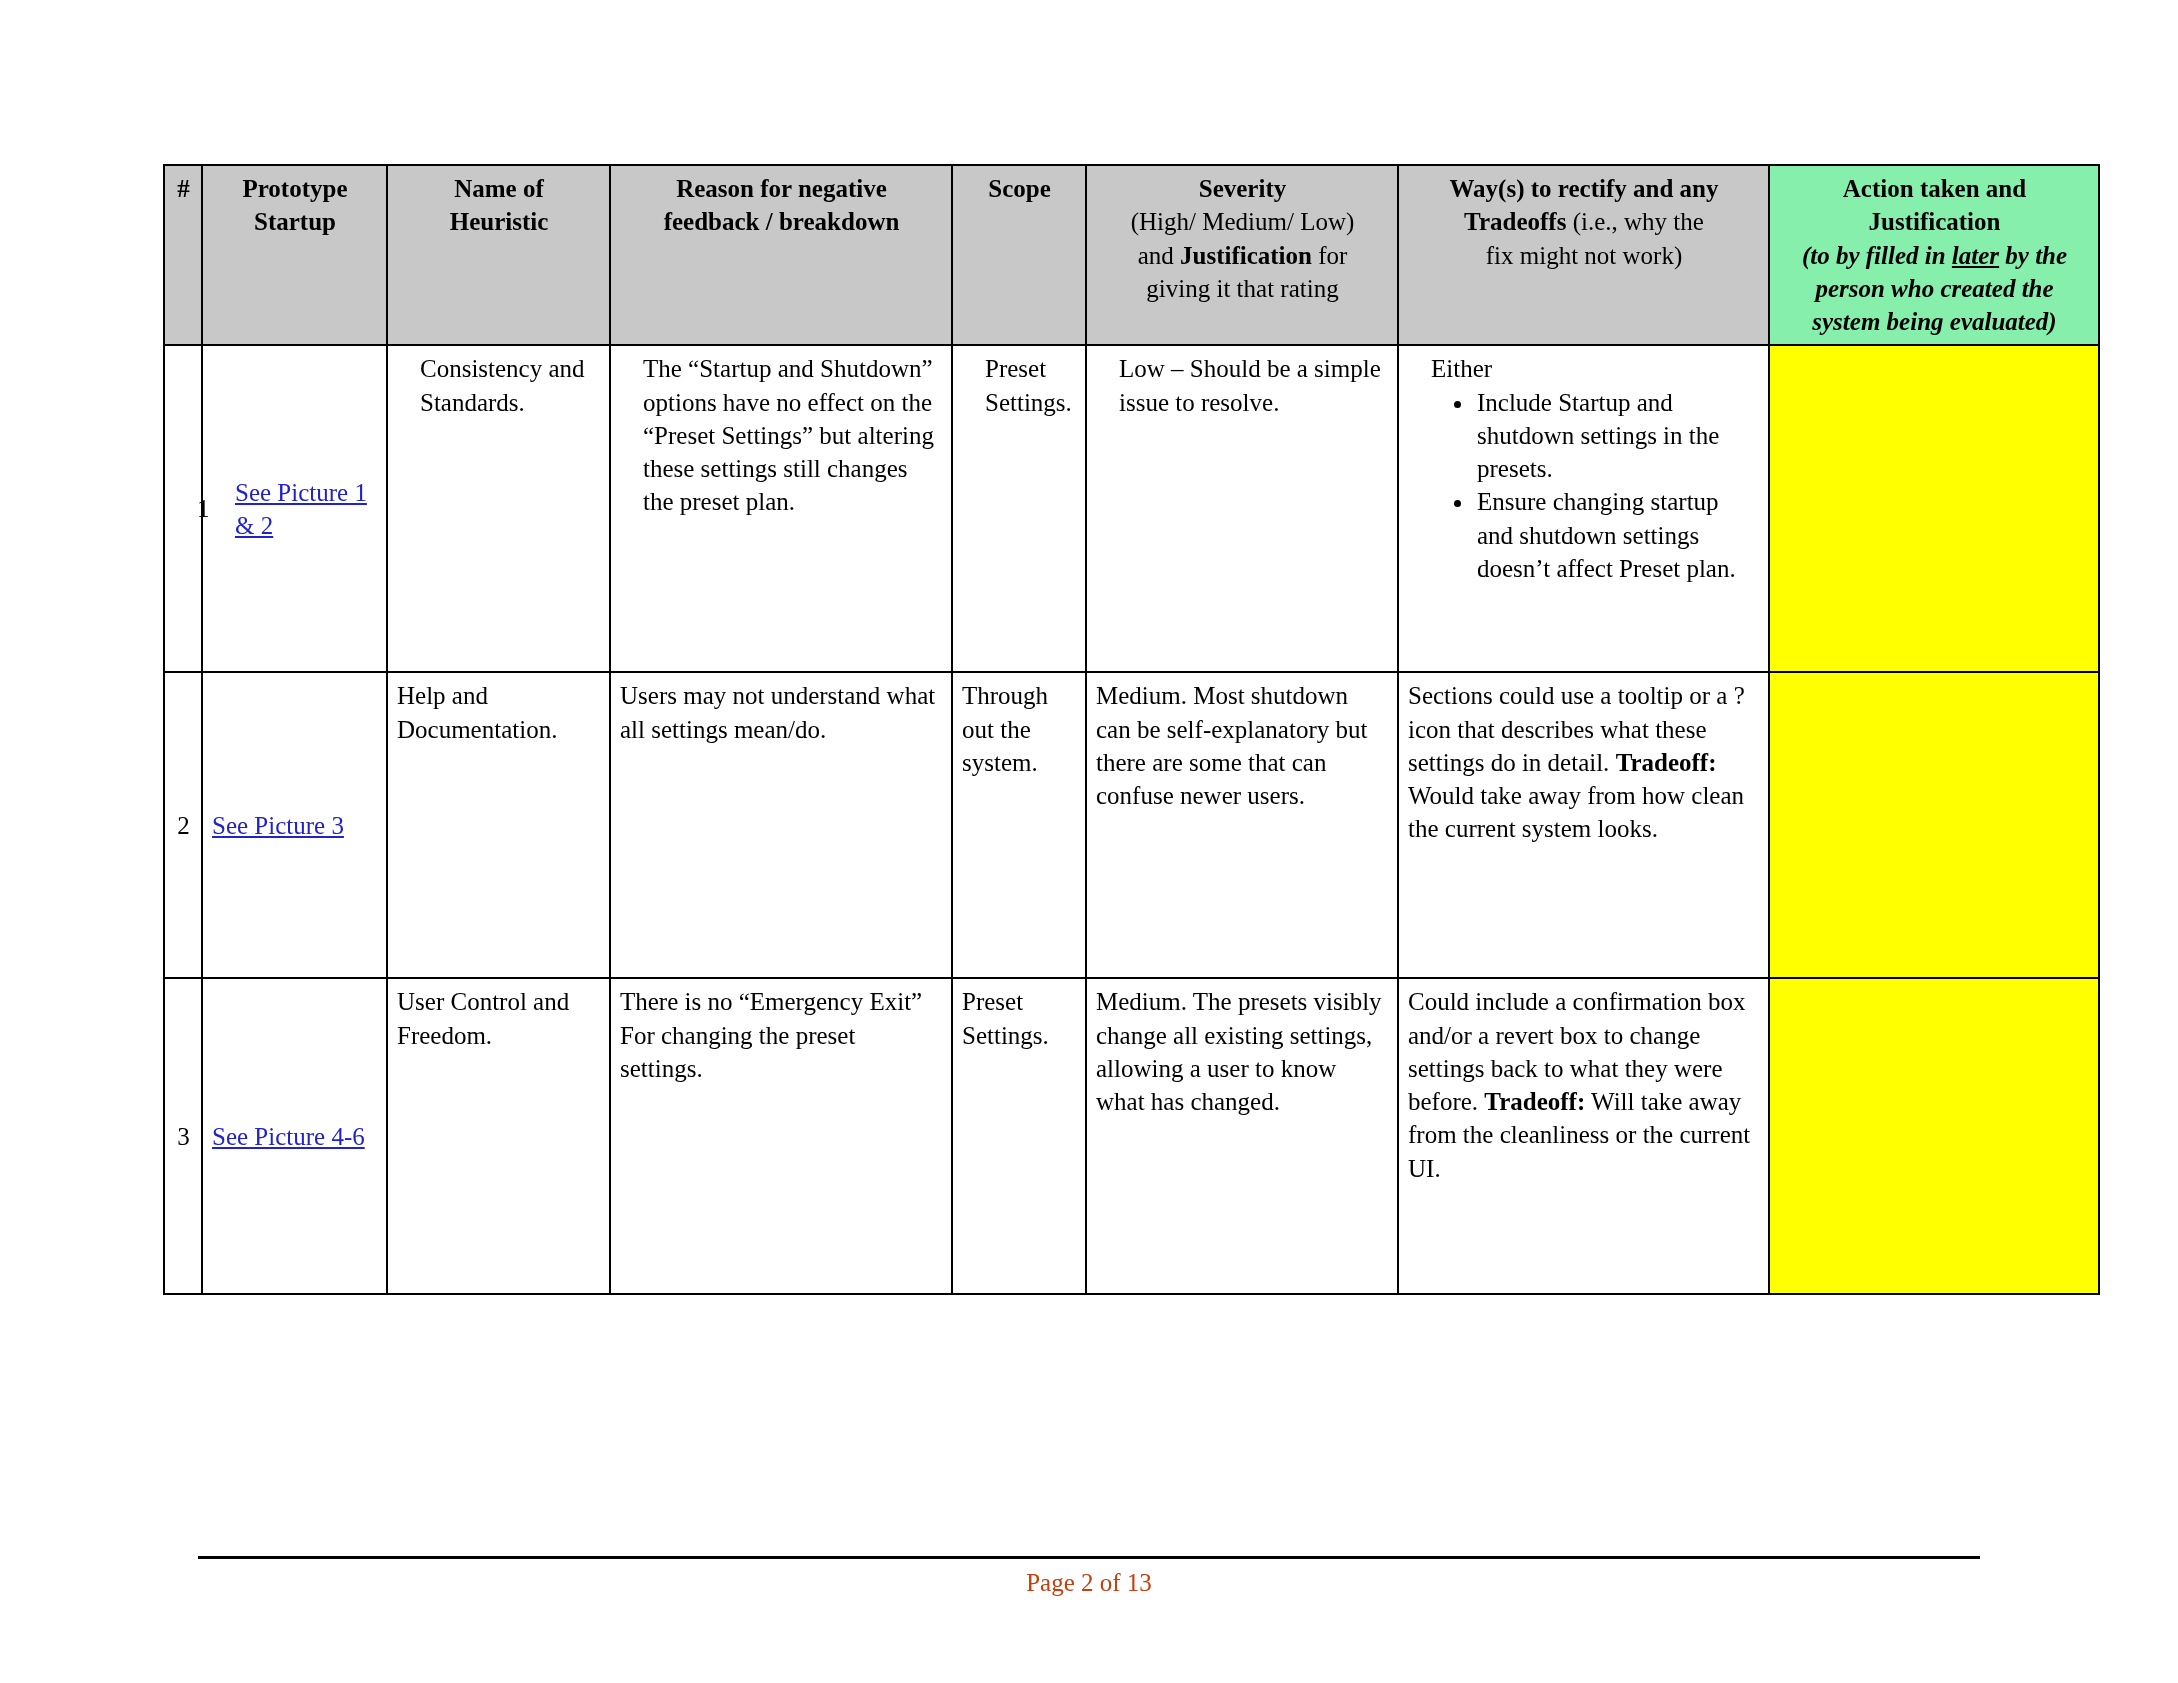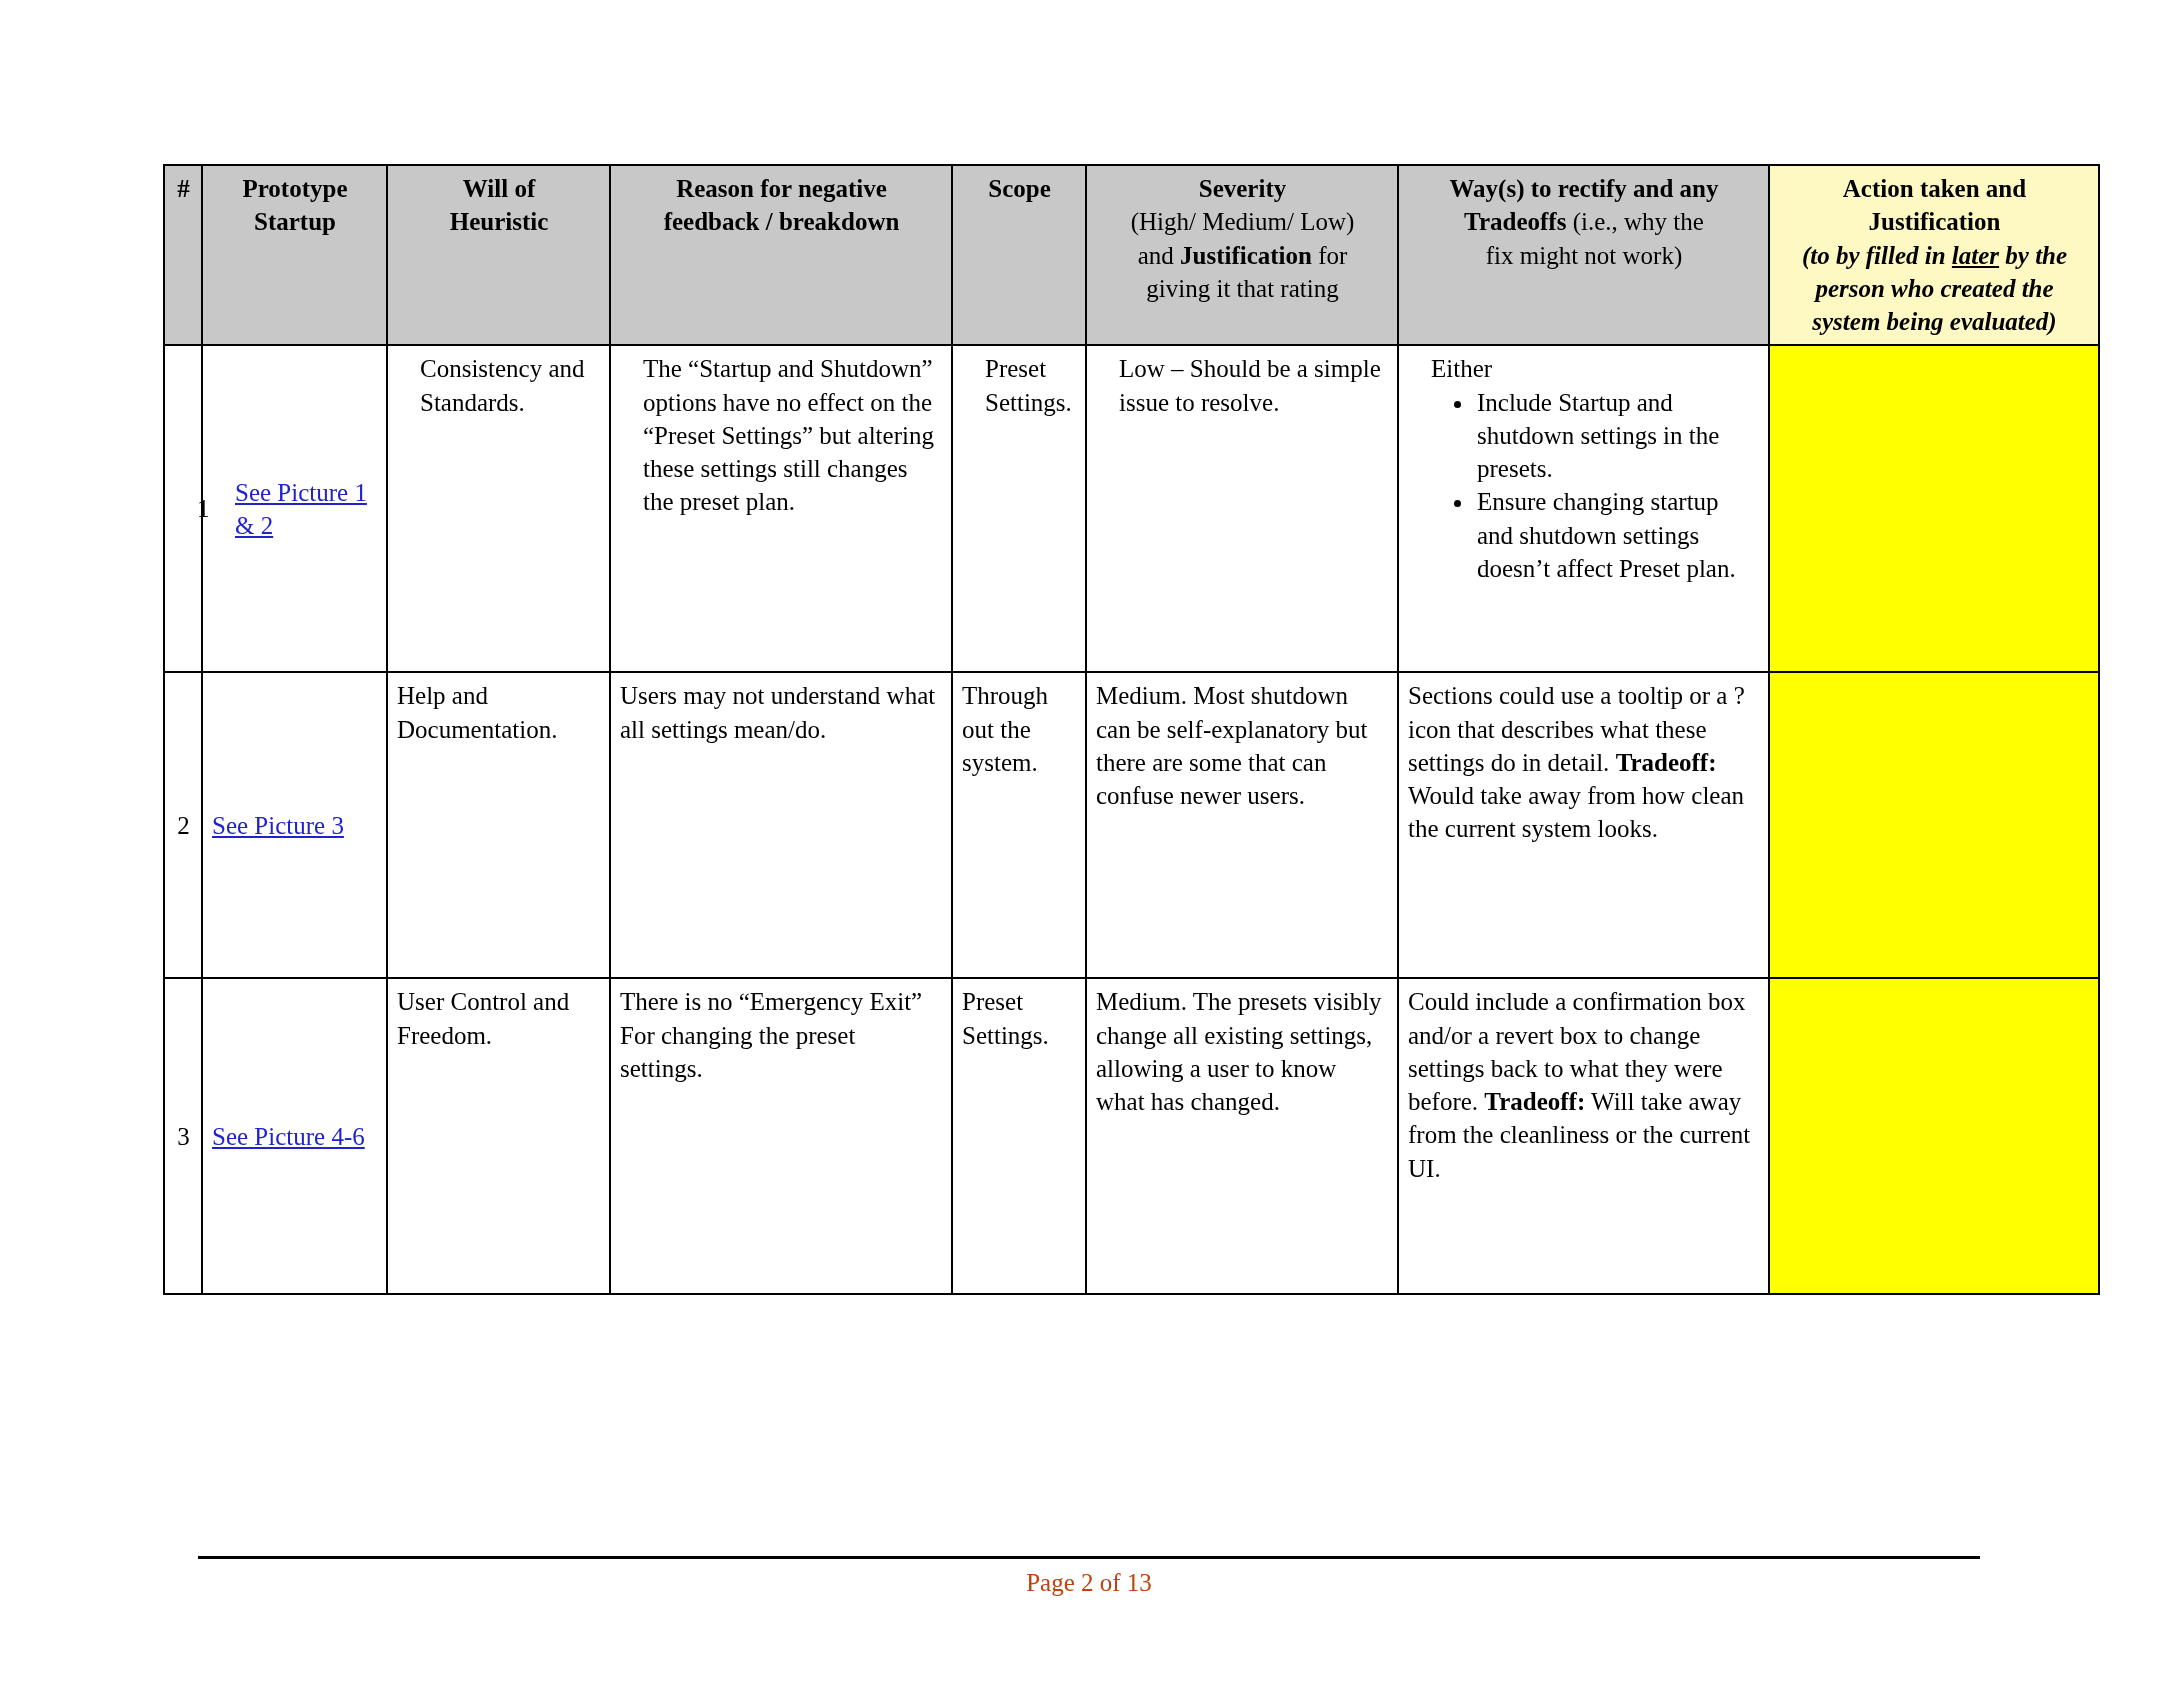--- a/index.html
+++ b/index.html
@@ -40,21 +40,21 @@
     color: #000000;
   }
   thead th {
     background: #c8c8c8;
     text-align: center;
     font-weight: bold;
     vertical-align: top;
     height: 158px;
   }
   thead th.action-col {
-    background: #fef9c3;
+    background: #86efac;
   }
   th .hdr-line {
     display: block;
   }
   th .normal {
     font-weight: normal;
   }
   .action-sub {
     font-weight: bold;
     font-style: italic;
@@ -151,21 +151,21 @@
         <th>
           <span class="hdr-line">#</span>
         </th>
 
         <th>
           <span class="hdr-line">Prototype</span>
           <span class="hdr-line">Startup</span>
         </th>
 
         <th>
-          <span class="hdr-line">Will of</span>
+          <span class="hdr-line">Name of</span>
           <span class="hdr-line">Heuristic</span>
         </th>
 
         <th>
           <span class="hdr-line">Reason for negative</span>
           <span class="hdr-line">feedback / breakdown</span>
         </th>
 
         <th>
           <span class="hdr-line">Scope</span>

